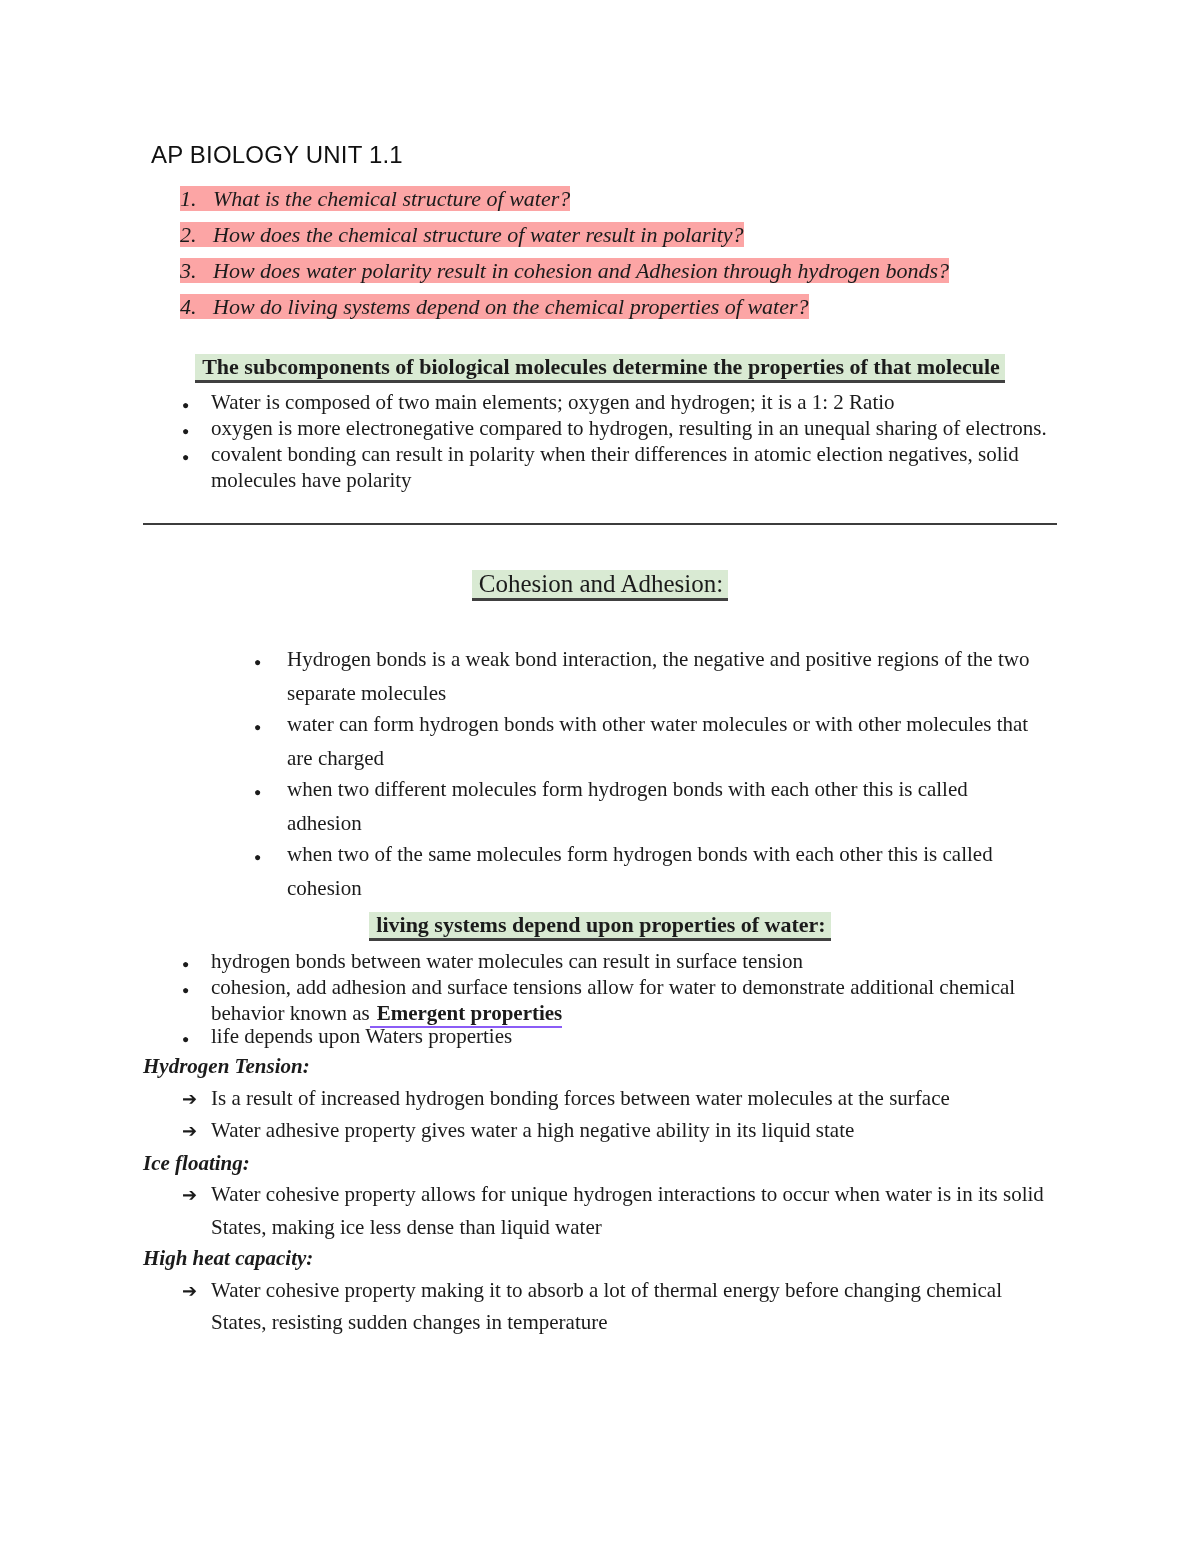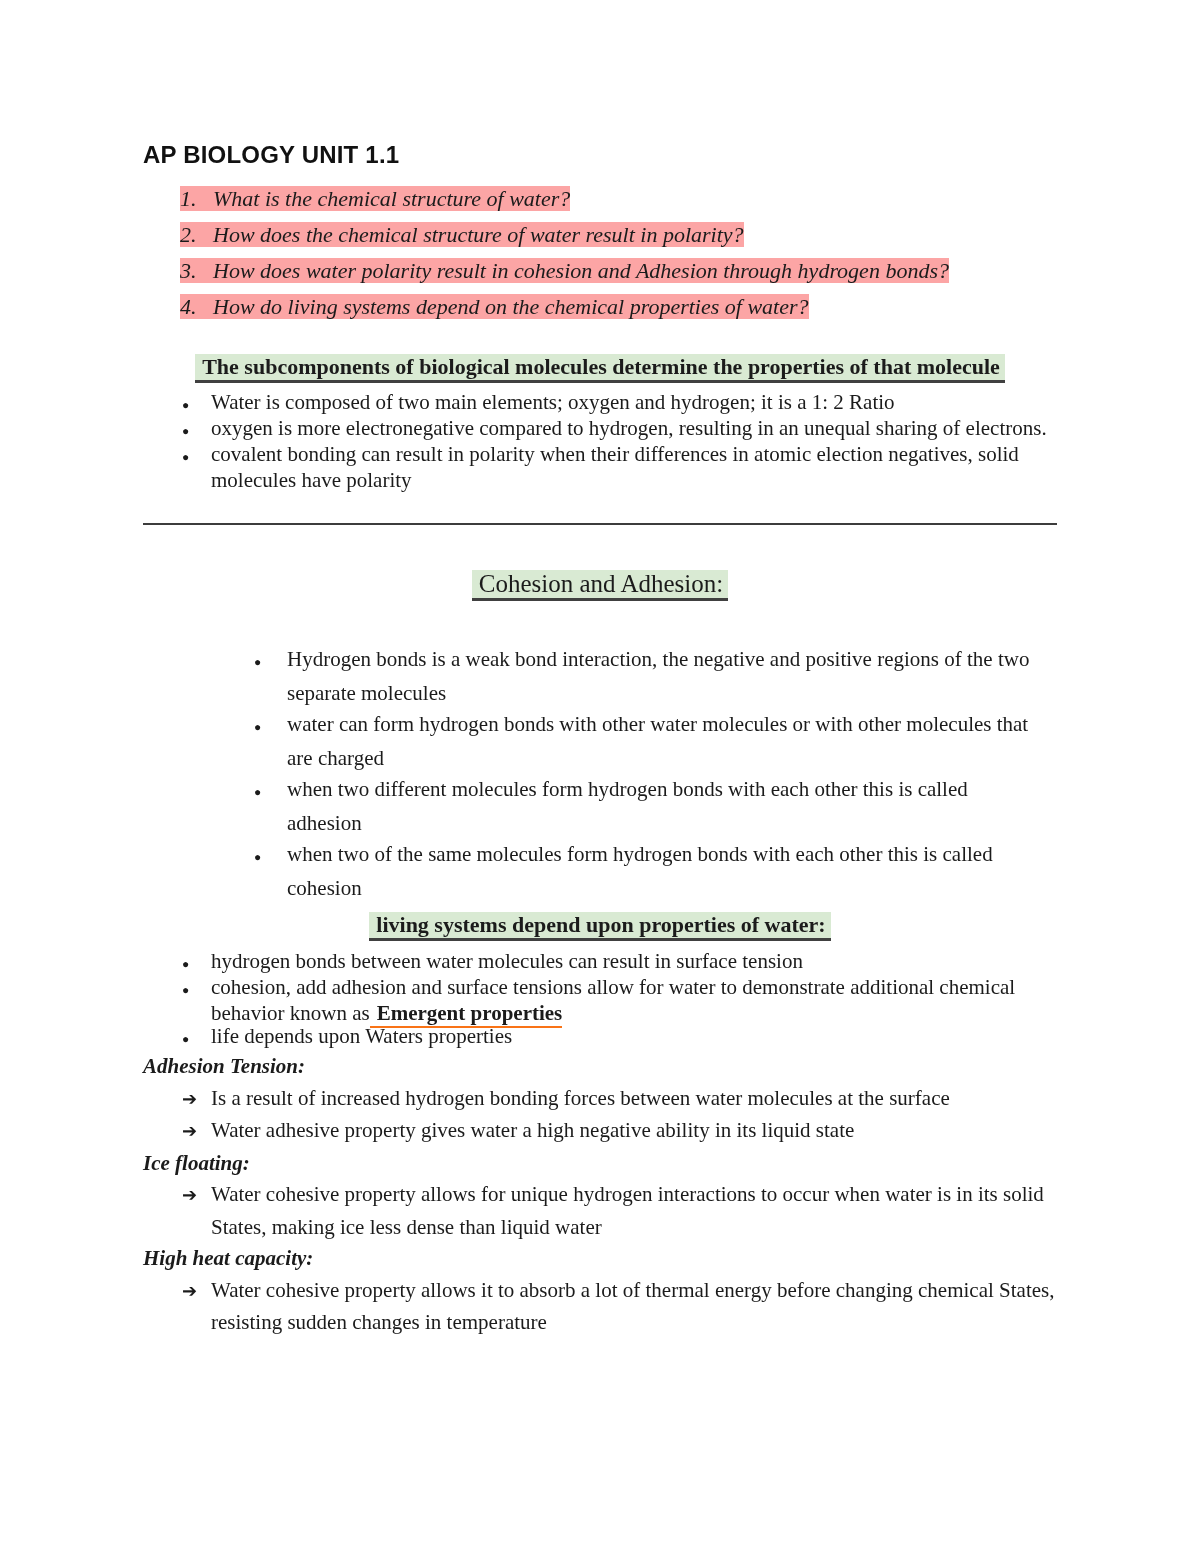--- a/index.html
+++ b/index.html
@@ -8,23 +8,23 @@
     width: 1200px;
     min-height: 1553px;
     box-sizing: border-box;
     padding: 141px 143px 60px 143px;
     background: #ffffff;
     color: #1b1b1b;
     font-family: "Liberation Serif", serif;
   }
   
   .doc-title {
-    margin: 0 0 12px 0;
+    margin: 0 0 12px 8px;
     font-family: "Liberation Sans", sans-serif;
-    font-weight: bold;
+    font-weight: normal;
     font-size: 24px;
     line-height: 28px;
     color: #111111;
     letter-spacing: 0.2px;
   }
   
   .questions {
     font-style: italic;
     font-size: 22px;
     line-height: 36px;
@@ -68,21 +68,21 @@
     display: inline-block;
     width: 29px;
     font-size: 12px;
     text-indent: 0;
   }
   .lvl2 { line-height: 31px; max-width: 904px; }
   .lvl2 .b { padding-left: 144px; text-indent: -33px; }
   .lvl2 .marker { width: 33px; }
   .emph {
     font-weight: bold;
-    border-bottom: 2px solid #f97316;
+    border-bottom: 2px solid #8b5cf6;
     padding-left: 7px;
     padding-bottom: 1px;
   }
   
   .divider {
     border: none;
     border-top: 2px solid #3c3c3c;
     margin: 31px 0 0 0;
   }
   
@@ -150,25 +150,25 @@
   </div>
 
   <div class="bullets">
     <div class="b"><span class="marker">●</span><span>hydrogen bonds between water molecules can result in surface tension</span></div>
     <div class="b"><span class="marker">●</span><span>cohesion, add adhesion and surface tensions allow for water to demonstrate additional chemical behavior known as</span><span class="emph">Emergent properties</span></div>
     <div class="b"><span class="marker">●</span><span>life depends upon Waters properties</span></div>
   </div>
 
   <div class="props">
 
-    <div class="prop-label">Adhesion Tension:</div>
+    <div class="prop-label">Hydrogen Tension:</div>
     <div class="arrow-row"><span class="arrow-glyph">➔</span><span>Is a result of increased hydrogen bonding forces between water molecules at the surface</span></div>
     <div class="arrow-row"><span class="arrow-glyph">➔</span><span>Water adhesive property gives water a high negative ability in its liquid state</span></div>
 
     <div class="prop-label">Ice floating:</div>
     <div class="arrow-row"><span class="arrow-glyph">➔</span><span>Water cohesive property allows for unique hydrogen interactions to occur when water is in its solid States,  making ice less dense than liquid water</span></div>
 
     <div class="prop-label">High heat capacity:</div>
-    <div class="arrow-row"><span class="arrow-glyph">➔</span><span>Water cohesive property allows it to absorb a lot of thermal energy before  changing chemical States, resisting sudden changes in temperature</span></div>
+    <div class="arrow-row"><span class="arrow-glyph">➔</span><span>Water cohesive property making it to absorb a lot of thermal energy before  changing chemical States, resisting sudden changes in temperature</span></div>
 
   </div>
 
 </div>
 
 </body></html>

